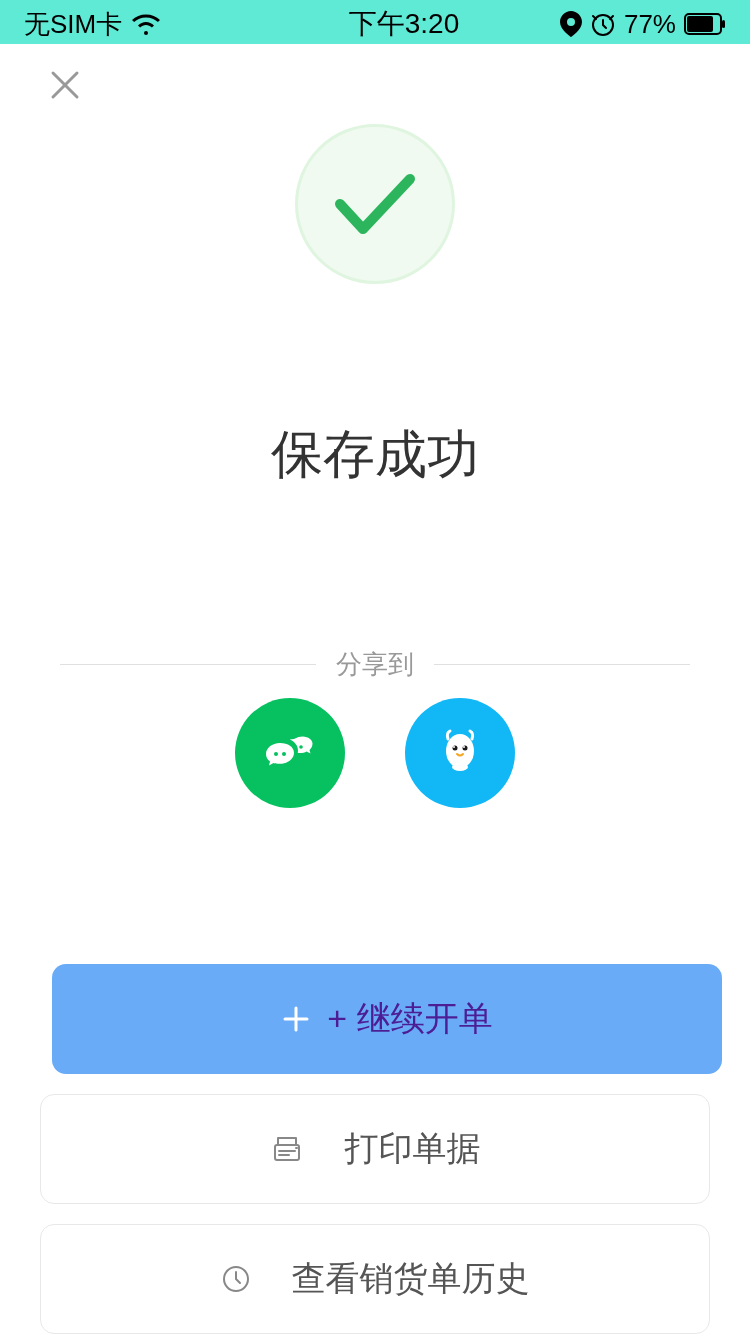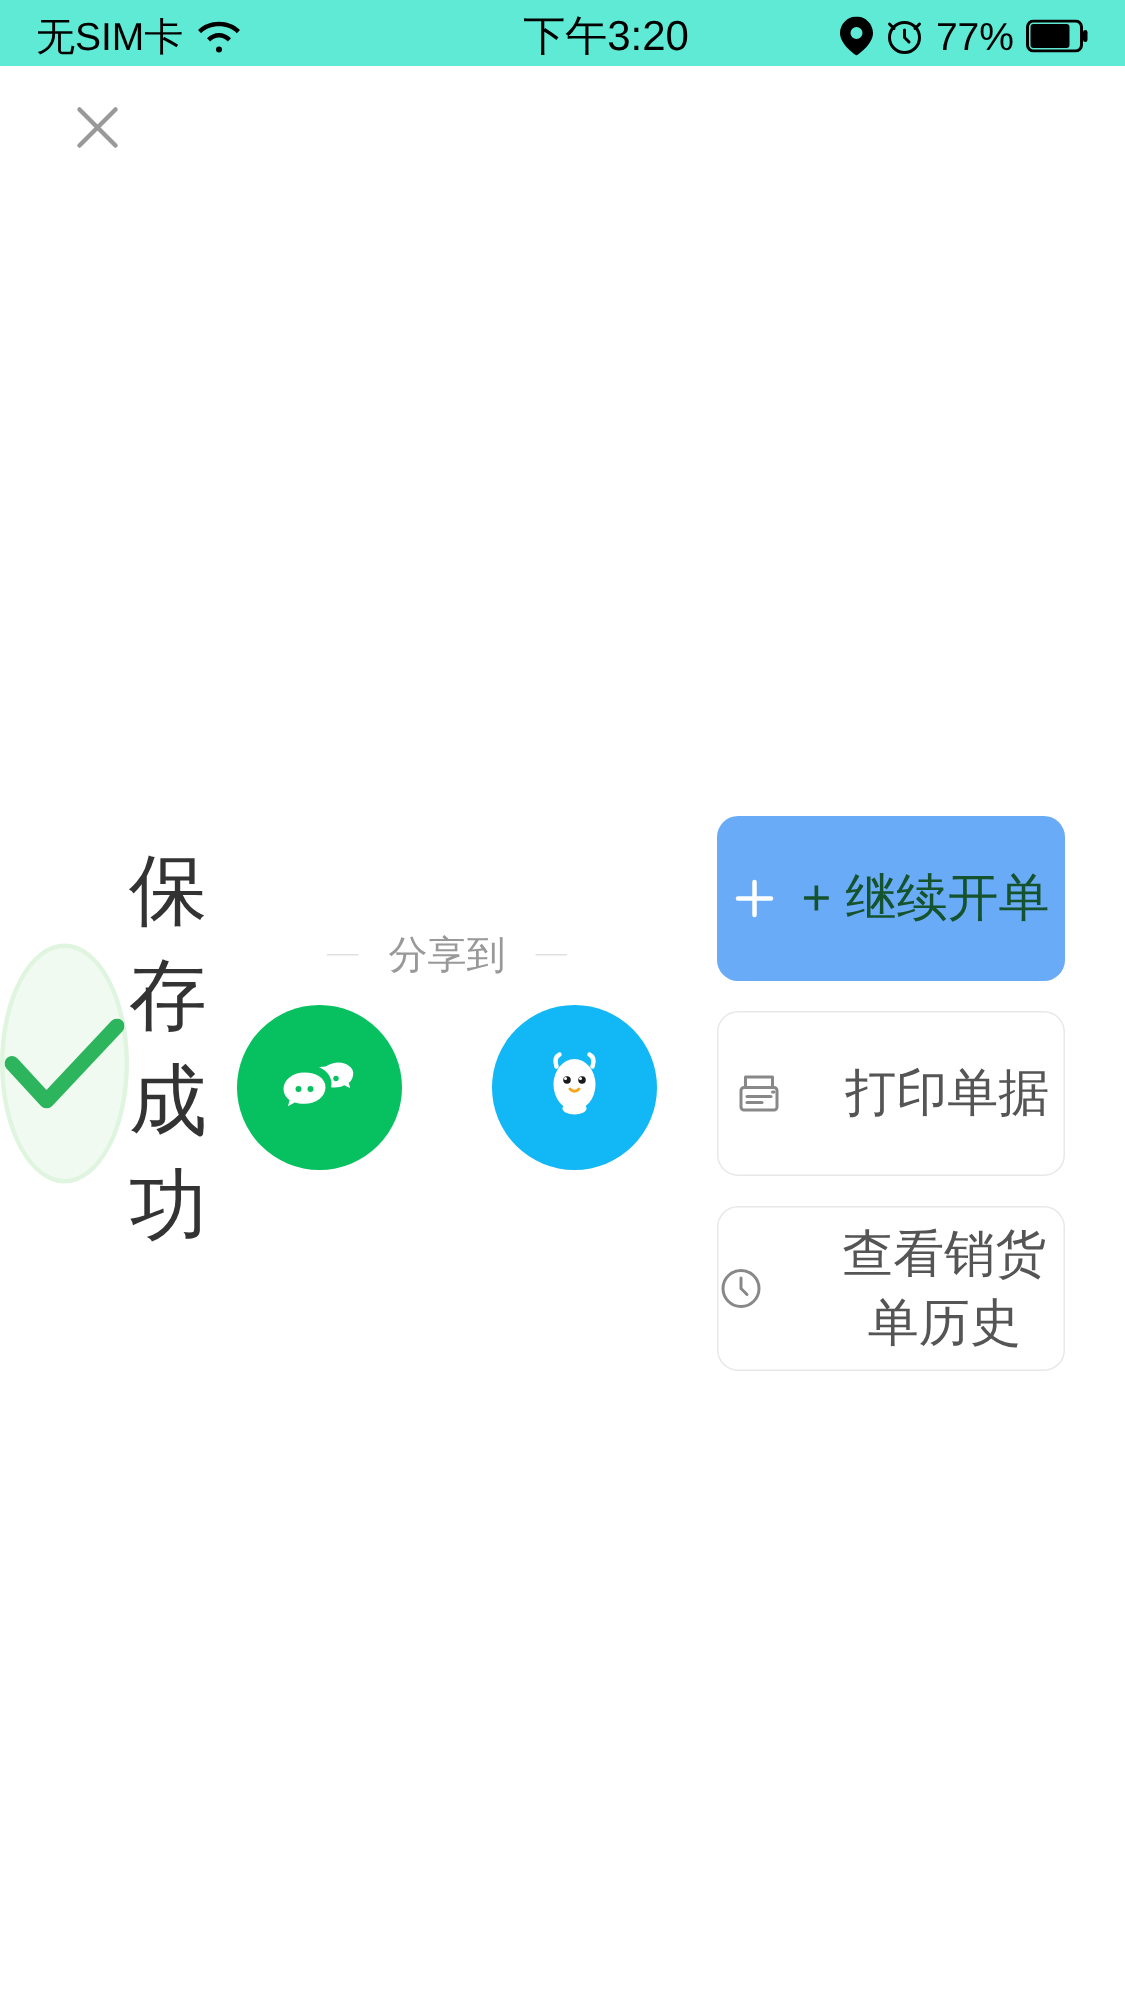--- a/index.html
+++ b/index.html
@@ -62,21 +62,21 @@
     }
     .close-btn svg {
       width: 36px;
       height: 36px;
     }
 
     
     .main-content {
       flex: 1;
       display: flex;
-      flex-direction: row;
+      flex-direction: column;
       align-items: center;
       padding-top: 80px;
       justify-content: space-between;
     }
 
     
     .success-circle {
       width: 160px;
       height: 160px;
       border-radius: 50%;
@@ -162,21 +162,22 @@
       justify-content: center;
       gap: 16px;
       font-size: 34px;
       cursor: pointer;
       border: none;
       outline: none;
     }
 
     .btn-primary {
       background: #6aabf7;
-      color: #14532d;
+      color: #4c1d95;
+      margin-left: 12px;
     }
 
     .btn-secondary {
       background: #fff;
       color: #555;
       border: 1px solid #e8e8e8;
       gap: 41px;
     }
 
     .btn-icon {

